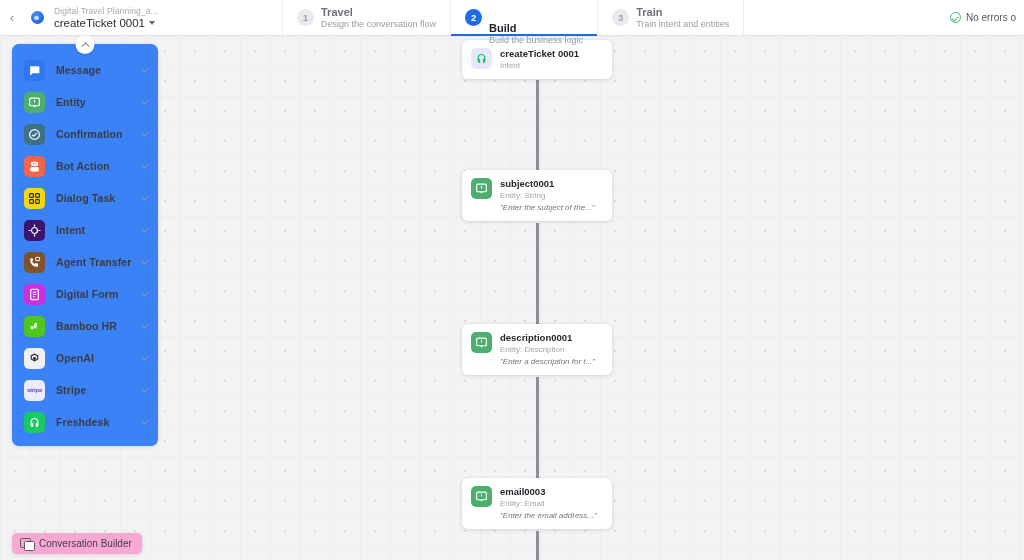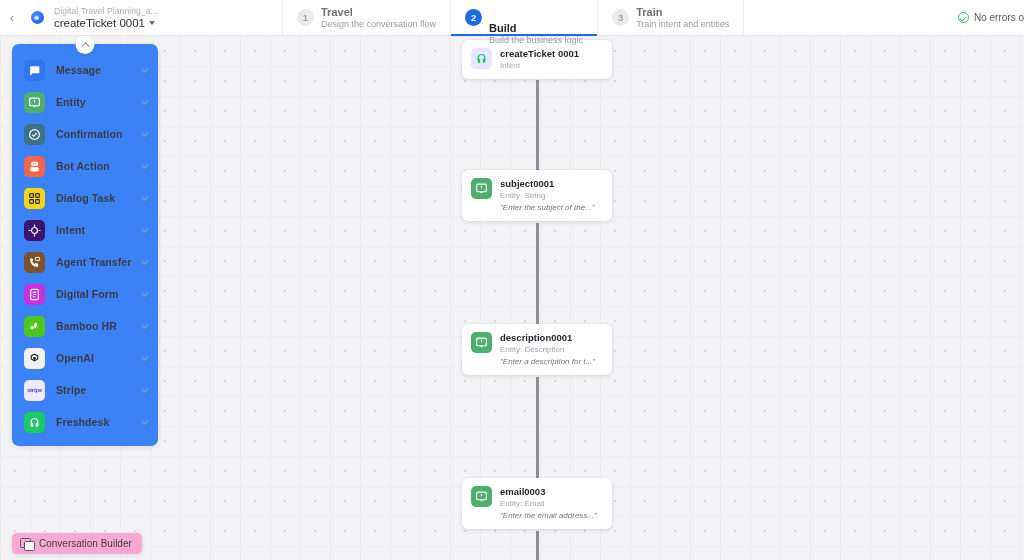--- a/index.html
+++ b/index.html
@@ -87,21 +87,21 @@
   .step-title { font-size: 11px; font-weight: bold; color: #6e6e78; line-height: 13px; }
   .step.active .step-title { color: #22222a; margin-top: 32px; }
   .step-sub { font-size: 9px; color: #9a9aa3; line-height: 11px; }
   .step.active::after {
     content: ""; position: absolute; left: 0; right: 0; bottom: -1px;
     height: 2.5px; background: #1f6ae8;
   }
 
   .topbar-right {
     margin-left: auto; display: flex; align-items: center;
-    padding-right: 0px;
+    padding-right: 8px;
   }
   .no-errors {
     display: flex; align-items: center; gap: 5px;
     font-size: 10px; color: #55555e; white-space: nowrap;
     padding-left: 10px;
   }
   .check-circle {
     width: 11px; height: 11px; border-radius: 50%;
     border: 1.3px solid #3cba72; position: relative; flex: none;
   }

